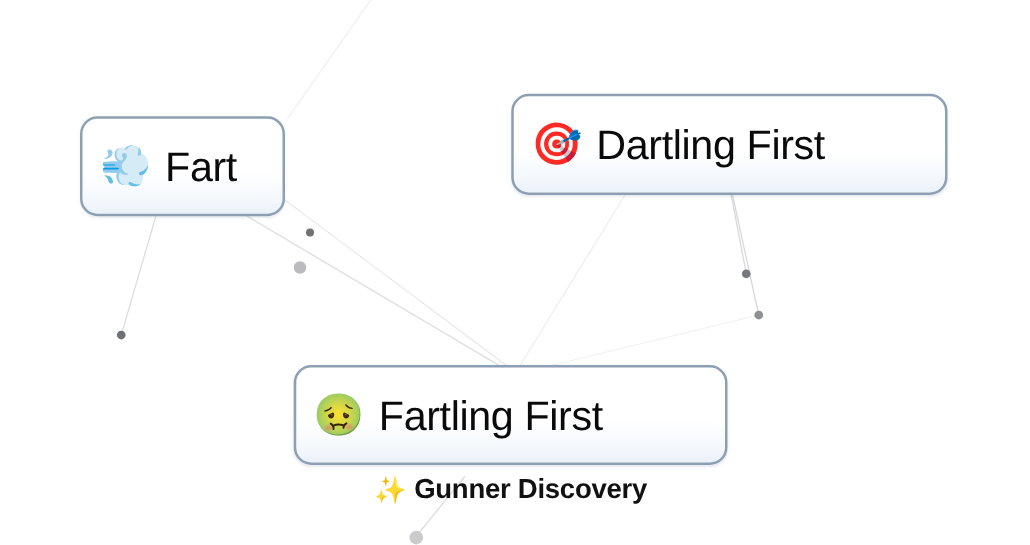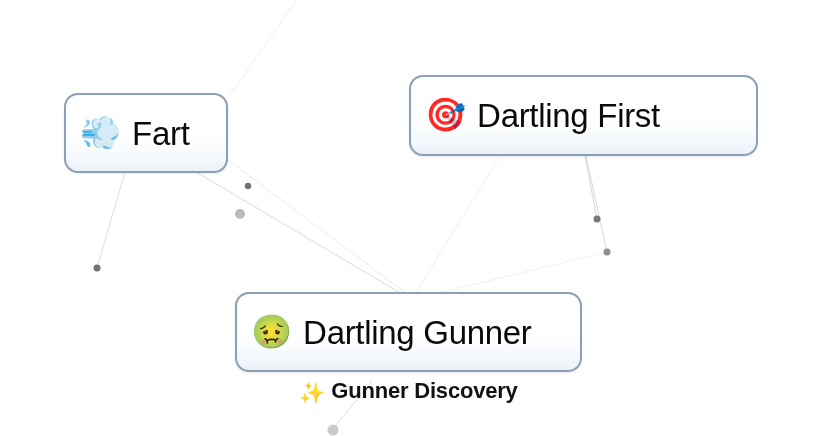--- a/index.html
+++ b/index.html
@@ -127,21 +127,21 @@
     <span class="label">Fart</span>
   </div>
 
   <div class="node" id="node-dartling" style="left: 409px; top: 75px; width: 349px; height: 81px;">
     <span class="emoji">🎯</span>
     <span class="label">Dartling First</span>
   </div>
 
   <div class="node" id="node-fartling" style="left: 235px; top: 292px; width: 347px; height: 80px;">
     <span class="emoji">🤢</span>
-    <span class="label">Dartling Gunner</span>
+    <span class="label">Fartling First</span>
   </div>
 
   <div id="first-discovery">
     <span class="spark">✨</span>
     <span>Gunner Discovery</span>
   </div>
 
 </div>
 
 </body></html>

